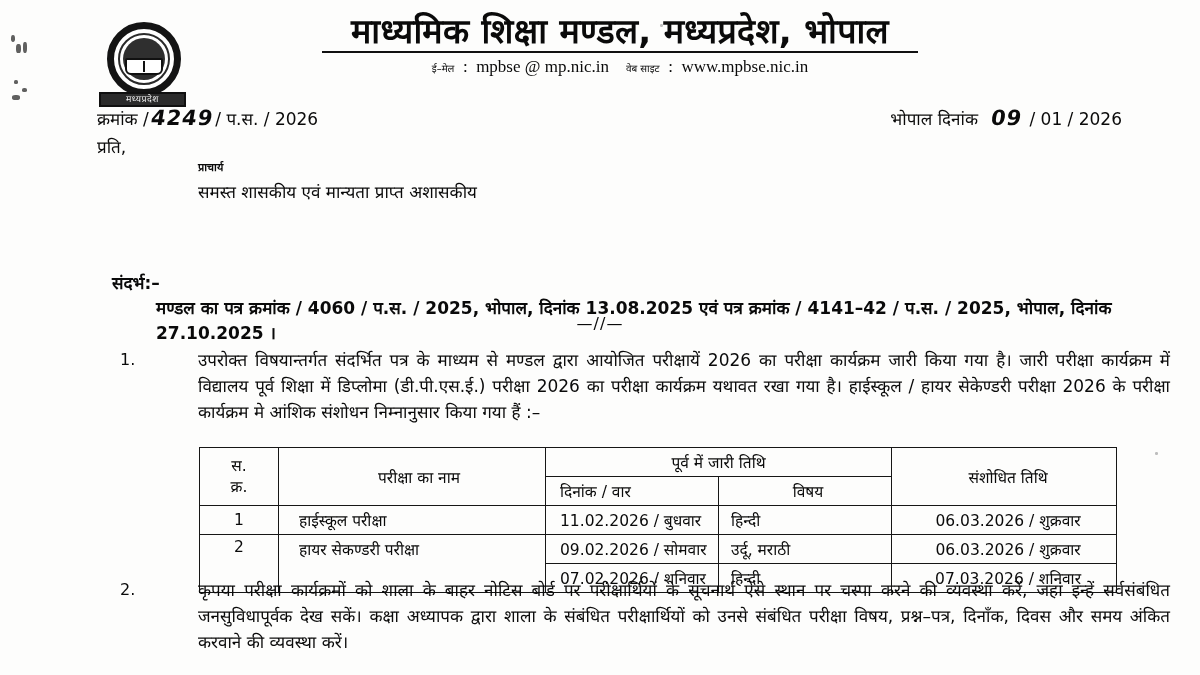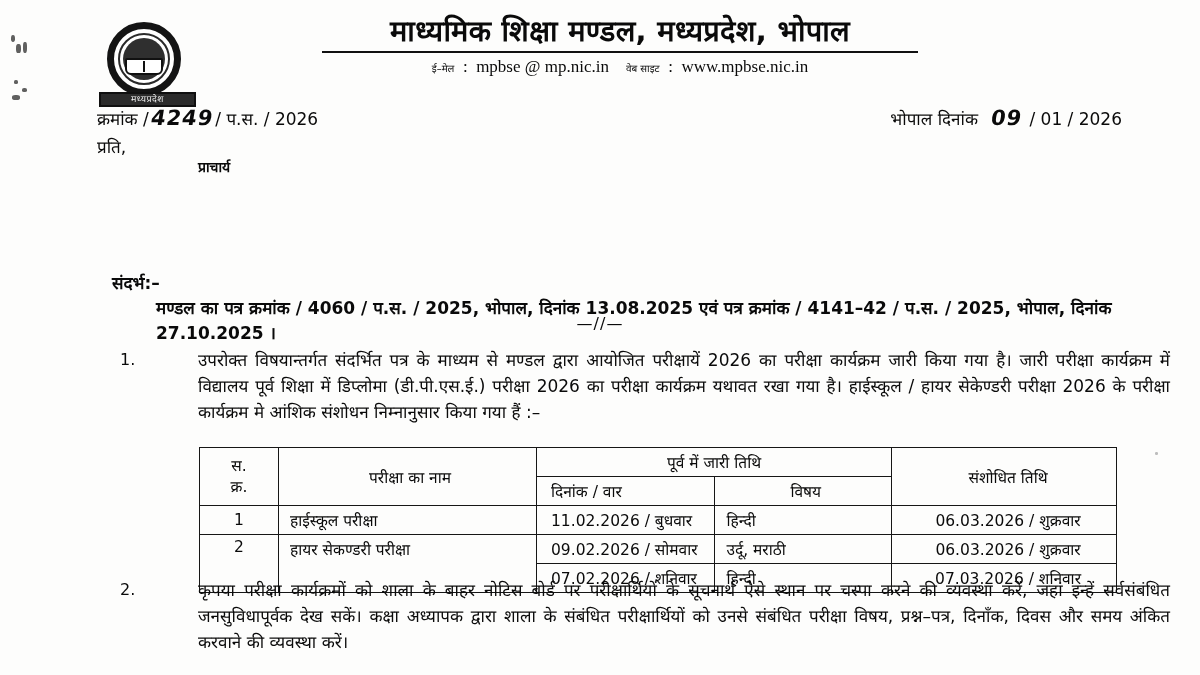--- a/index.html
+++ b/index.html
@@ -80,21 +80,21 @@
   #emblem .book::before {
     content: "";
     position: absolute;
     left: 50%; top: 1px; bottom: 1px;
     width: 2px; margin-left: -1px;
     background: #111;
   }
   #emblem .banner {
     position: absolute;
     left: 2px; top: 72px;
-    width: 97px; height: 15px;
+    width: 87px; height: 15px;
     border: 2px solid #101010;
     background: #2b2b2b;
     box-sizing: border-box;
     overflow: hidden;
   }
   #emblem .banner span {
     display: block;
     text-align: center;
     color: #f2f2f2;
     font-size: 9px;
@@ -103,21 +103,21 @@
   }
 
   #org-block {
     position: absolute;
     left: 300px; top: 0;
     width: 640px;
     text-align: center;
   }
   #org-title {
     font-family: "DejaVu Sans", "Liberation Sans", sans-serif;
-    font-size: 29px;
+    font-size: 34px;
     font-weight: 700;
     line-height: 38px;
     letter-spacing: .3px;
     white-space: nowrap;
   }
   #org-rule {
     width: 596px;
     height: 2px;
     background: #111;
     margin: 1px auto 3px auto;
@@ -174,21 +174,21 @@
   
   #addressee {
     position: absolute;
     left: 198px; top: 155px;
     font-family: "DejaVu Sans", sans-serif;
     font-size: 17px;
     line-height: 25px;
   }
   #addressee .strong {
     font-weight: 700;
-    font-size: 14px;
+    font-size: 11px;
   }
 
   
   .kv {
     position: absolute;
     left: 112px;
     font-family: "DejaVu Sans", sans-serif;
     font-size: 17px;
     line-height: 25px;
     width: 1060px;
@@ -260,21 +260,21 @@
     padding: 2px 6px;
     font-weight: 400;
     height: 24px;
     vertical-align: middle;
   }
   #exam-table th {
     text-align: center;
     font-weight: 400;
   }
   #exam-table .c-sn     { width: 66px;  text-align: center; }
-  #exam-table .c-name   { width: 240px; text-align: left; padding-left: 11px; }
+  #exam-table .c-name   { width: 240px; text-align: left; padding-left: 20px; }
   #exam-table .c-date   { width: 236px; text-align: left; padding-left: 14px; }
   #exam-table .c-sub    { width: 172px; text-align: left; padding-left: 12px; }
   #exam-table .c-rev    { width: 204px; text-align: center; padding-left: 14px; }
   #exam-table .hdr-sn   { line-height: 21px; }
   #exam-table .nowrap   { white-space: nowrap; }
 </style>
 </head>
 <body>
 
 <div id="page">
@@ -320,20 +320,21 @@
     </div>
     <div id="letter-date">
       <span>भोपाल दिनांक</span>&nbsp;&nbsp;<span class="handwrite">09</span>&nbsp;<span>/ 01 / 2026</span>
     </div>
   </div>
 
   <div id="prati">प्रति,</div>
 
   <div id="addressee">
     <div class="strong">प्राचार्य</div>
+    <div>समस्त शासकीय एवं मान्यता प्राप्त अशासकीय</div>
   </div>
 
 
   <div class="kv" id="reference">
     <span class="label">संदर्भ:–</span><span class="body">मण्डल का पत्र क्रमांक / 4060 / प.स. / 2025, भोपाल, दिनांक 13.08.2025 एवं पत्र क्रमांक / 4141–42 / प.स. / 2025, भोपाल, दिनांक 27.10.2025 ।</span>
   </div>
 
   <div id="divider">—//—</div>
 
   <div class="para" id="para1">

